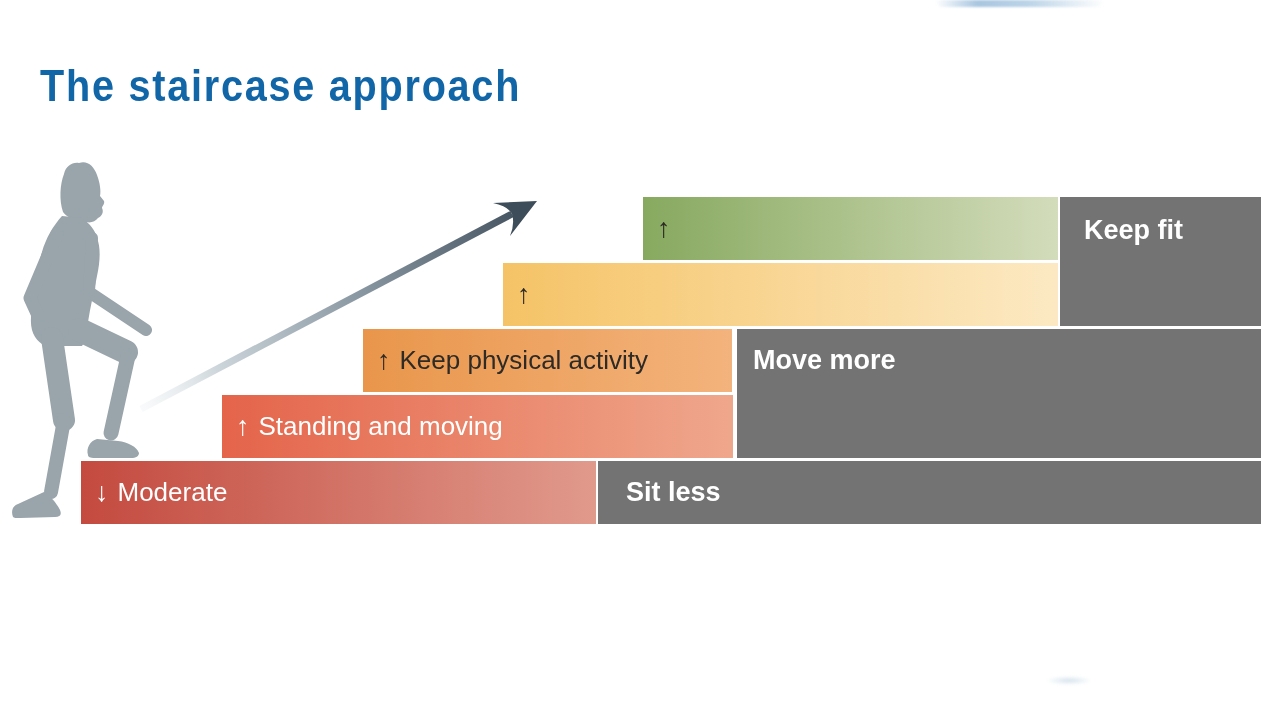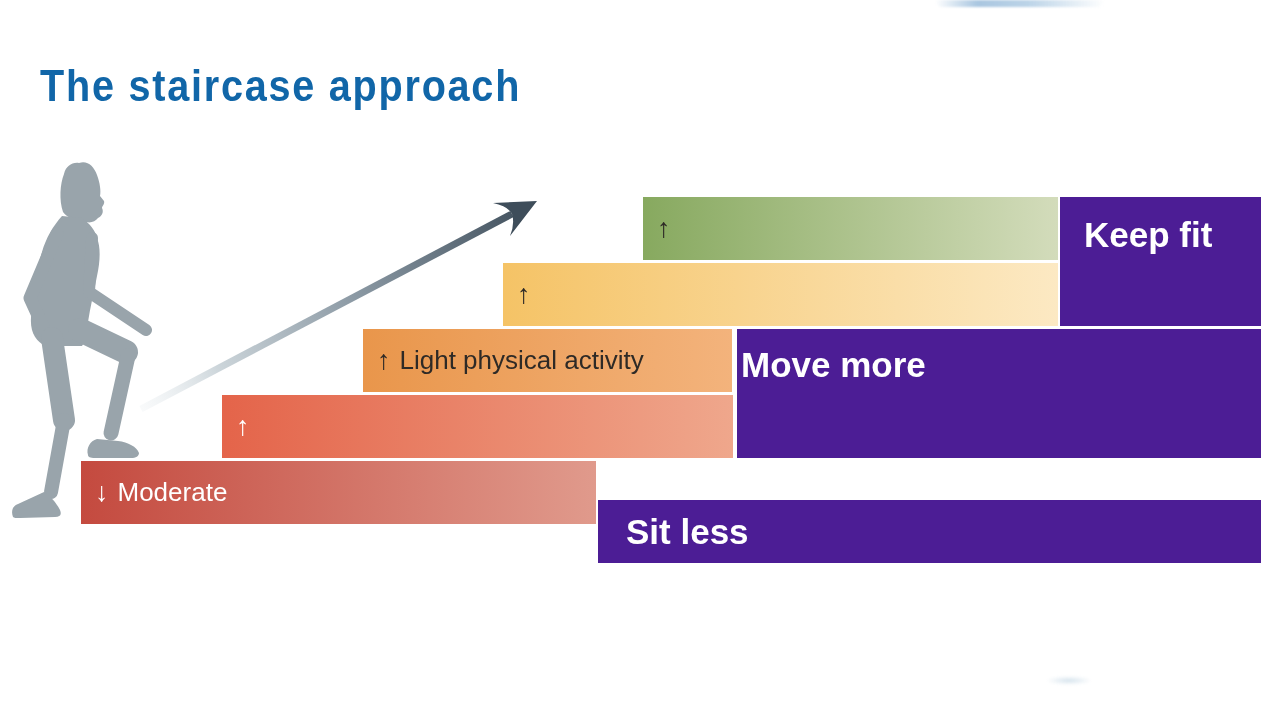--- a/index.html
+++ b/index.html
@@ -34,25 +34,25 @@
   .bar{padding-left:14px;}
   .bar .arr{margin-right:9px;font-size:27px;}
   .dark-text{color:#2e2a26;}
   .light-text{color:#ffffff;}
   .bar-crf     {left:643px;top:197px;width:415px;height:63px;background:linear-gradient(90deg,#87a95f,#d3dcbb);}
   .bar-mvpa    {left:503px;top:263px;width:555px;height:63px;background:linear-gradient(90deg,#f5c366,#fce9c3);}
   .bar-light   {left:363px;top:329px;width:369px;height:63px;background:linear-gradient(90deg,#e9964b,#f3b37c);}
   .bar-standing{left:222px;top:395px;width:511px;height:63px;background:linear-gradient(90deg,#e4644a,#efa78c);}
   .bar-sitting {left: 81px;top:461px;width:515px;height:63px;background:linear-gradient(90deg,#c44a3f,#e09a8c);}
   .goal{
-    background:#4c1d95;color:#ffffff;font-weight:700;font-size:35px;
+    background:#737373;color:#ffffff;font-weight:700;font-size:27px;
   }
   .goal-keepfit {left:1060px;top:197px;width:201px;height:129px;align-items:flex-start;padding:18px 0 0 24px;}
-  .goal-movemore{left: 737px;top:329px;width:524px;height:129px;align-items:flex-start;padding:16px 0 0 4px;}
-  .goal-sitless {left: 598px;top:461px;width:663px;height:63px;padding-left:28px;margin-top:39px;}
+  .goal-movemore{left: 737px;top:329px;width:524px;height:129px;align-items:flex-start;padding:16px 0 0 16px;}
+  .goal-sitless {left: 598px;top:461px;width:663px;height:63px;padding-left:28px;}
 </style>
 </head>
 <body>
 
 <div class="stage">
 
   <h1 class="title">The staircase approach</h1>
 
   <div class="swoosh-top"></div>
   <div class="swoosh-bottom"></div>
@@ -93,24 +93,25 @@
   </svg>
 
   <div class="bar bar-crf dark-text">
     <span class="arr">↑</span>
   </div>
   <div class="bar bar-mvpa dark-text">
     <span class="arr">↑</span>
   </div>
   <div class="bar bar-light dark-text">
     <span class="arr">↑</span>
-    <span>Light physical activity</span>
+    <span>Keep physical activity</span>
   </div>
   <div class="bar bar-standing light-text">
     <span class="arr">↑</span>
+    <span>Standing and moving</span>
   </div>
   <div class="bar bar-sitting light-text">
     <span class="arr">↓</span>
     <span>Moderate</span>
   </div>
 
   <div class="goal goal-keepfit">
     <span>Keep fit</span>
   </div>
   <div class="goal goal-movemore">

